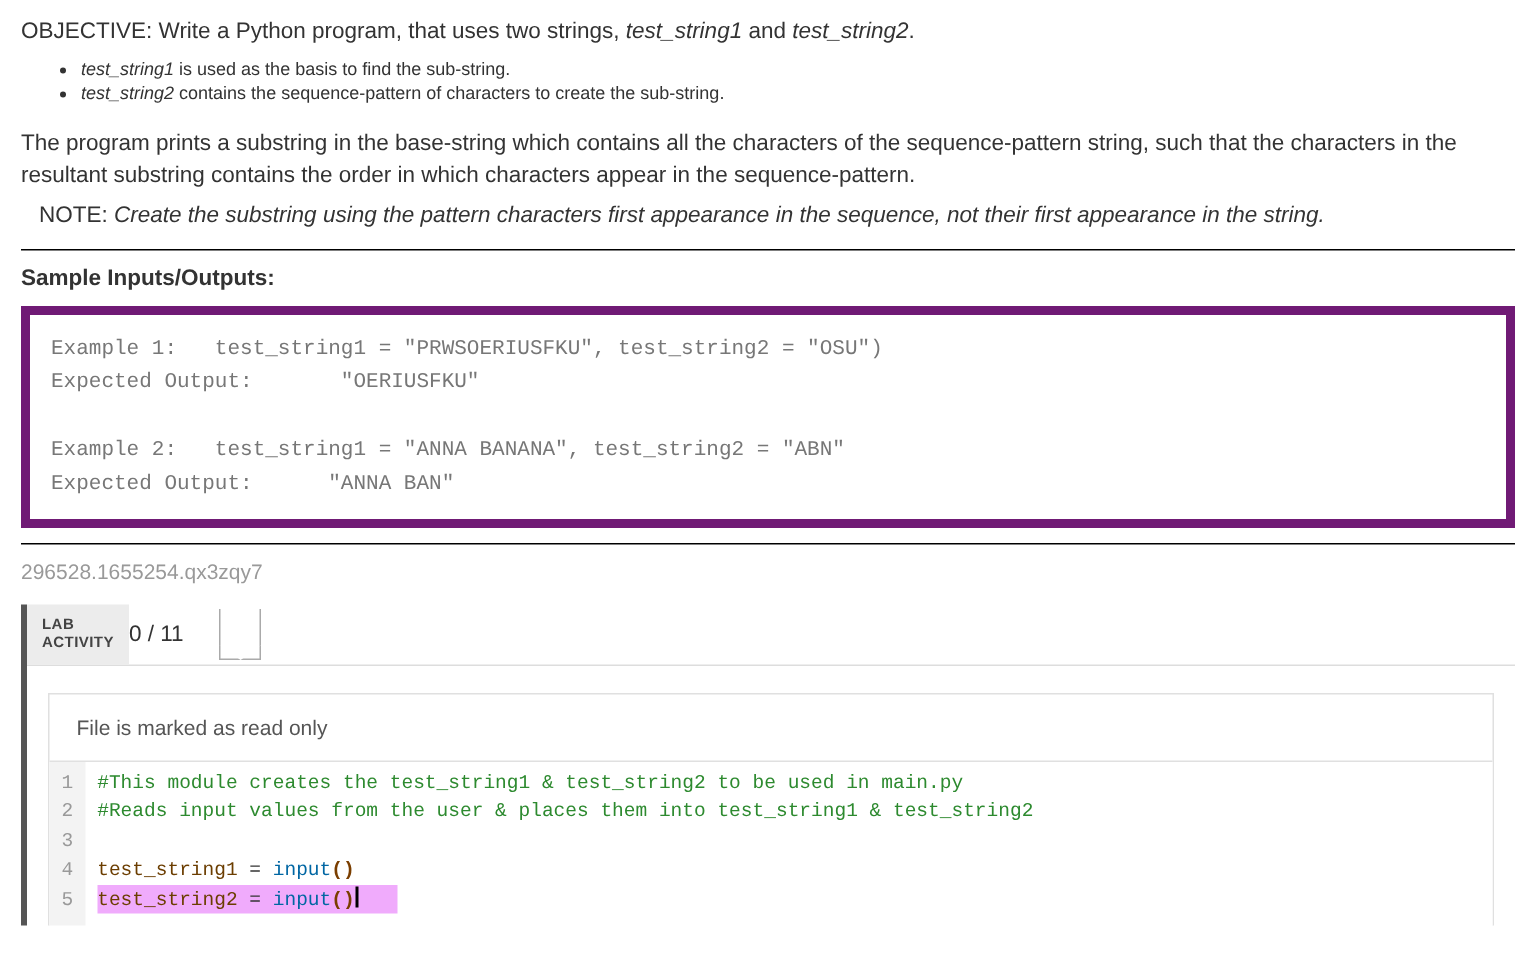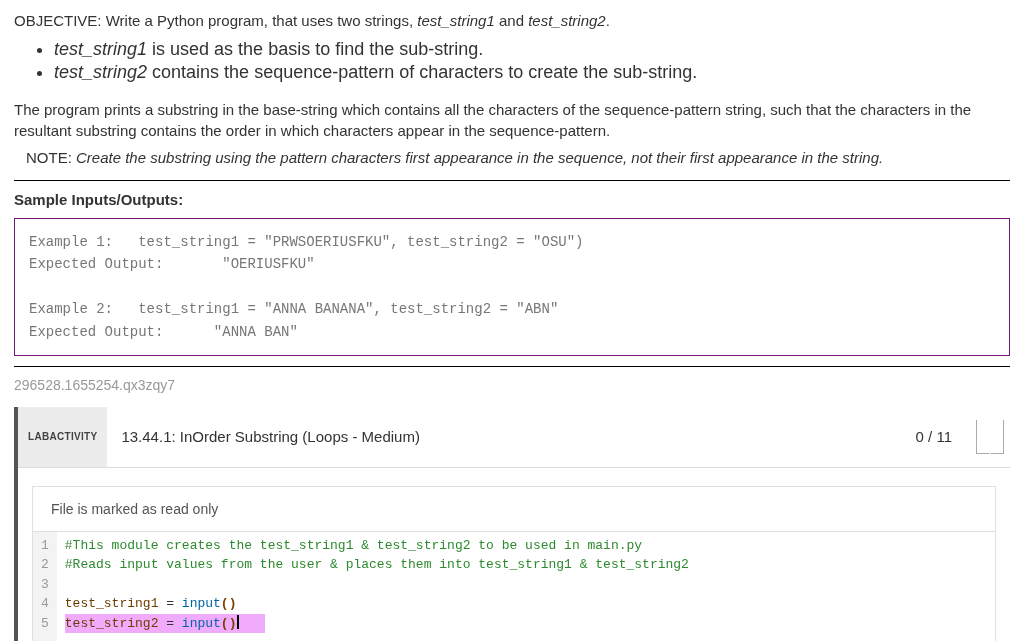--- a/index.html
+++ b/index.html
@@ -13,33 +13,33 @@
   }
   .objective-line { margin-bottom: 8px; }
   .bold { font-weight: 400; }
   .italic { font-style: italic; }
   ul.obj-list {
     margin: 10px 0 16px 0;
     padding-left: 40px;
   }
   ul.obj-list li {
     list-style: disc;
-    font-size: 18px;
+    font-size: 12px;
     margin: 2px 0;
   }
   .para { margin: 4px 0; line-height: 1.4; }
   .note-line { margin: 8px 0 14px 12px; }
   hr.rule {
     border: none;
     border-top: 1px solid #000;
     margin: 10px 0;
   }
   .sample-heading { font-weight: 700; margin: 8px 0 10px 0; }
   .example-box {
-    border: 1px solid #701a75;
+    border: 6px solid #701a75;
     background: #fff;
     padding: 12px 14px;
     font-family: "Courier New", Courier, monospace;
     font-size: 14px;
     color: #777;
     line-height: 1.6;
     white-space: pre;
     overflow-x: auto;
   }
   .quiz-id {
@@ -57,22 +57,23 @@
     display: flex;
     align-items: stretch;
     border-bottom: 1px solid #ddd;
   }
   .lab-badge {
     background: #ececec;
     color: #444;
     font-size: 10px;
     font-weight: 700;
     letter-spacing: 0.3px;
-    padding: 24px 10px;
-    display: flex;
+    padding: 8px 10px;
+    display: flex;
+    flex-direction: column;
     justify-content: flex-start;
     line-height: 1.2;
   }
   .activity-title {
     flex: 1;
     display: flex;
     align-items: center;
     padding: 0 14px;
     font-size: 15px;
     color: #333;
@@ -206,21 +207,20 @@
 <hr class="rule">
 
 <div class="quiz-id">296528.1655254.qx3zqy7</div>
 
 <div class="activity-block">
   <div class="activity-header">
     <div class="lab-badge">
       <span>LAB</span>
       <span>ACTIVITY</span>
     </div>
-    <div class="activity-title">13.44.1: InOrder Substring (Loops - Medium)</div>
     <div class="score-box">
       <span class="score-text">0 / 11</span>
       <div class="score-ribbon"></div>
     </div>
   </div>
 
   <div class="file-panel">
     <div class="file-bar">
       <span class="file-readonly">File is marked as read only</span>
       <span style="flex:0 0 160px"></span>

